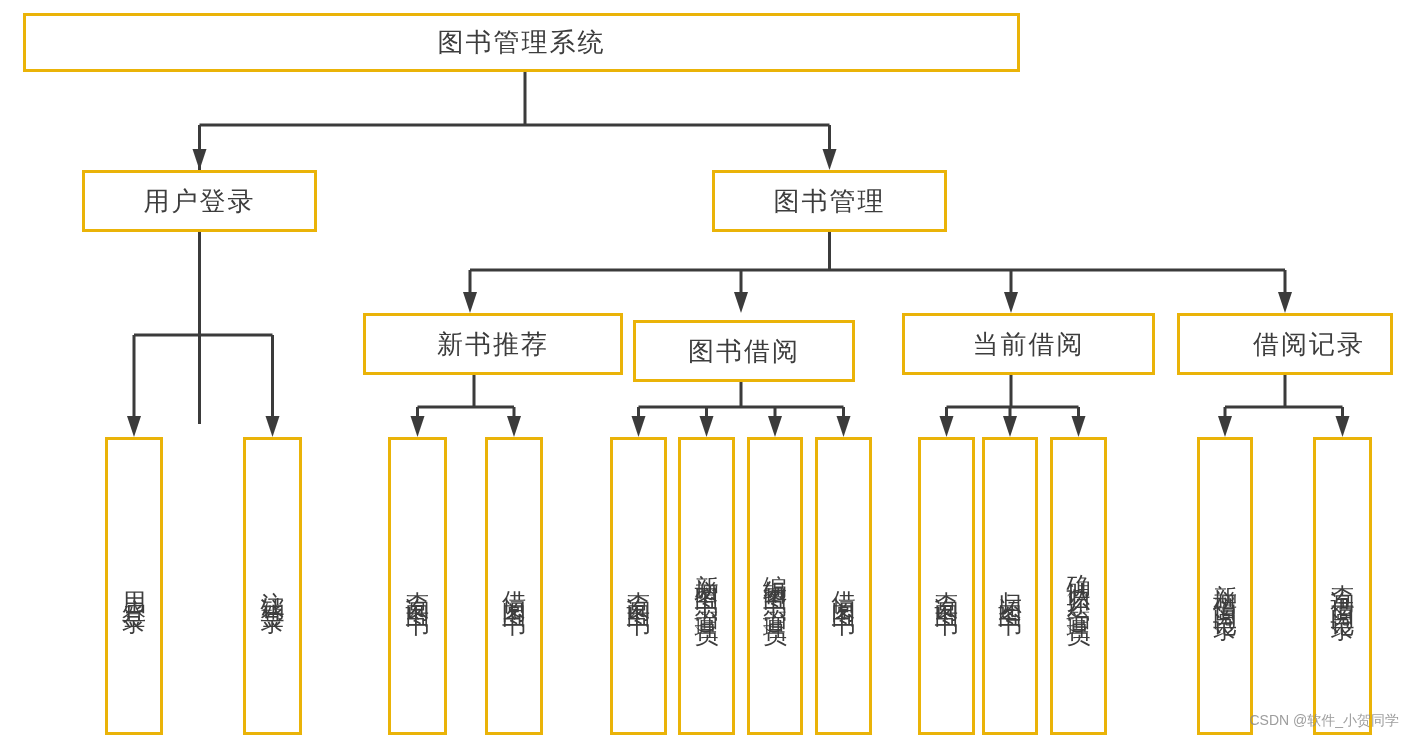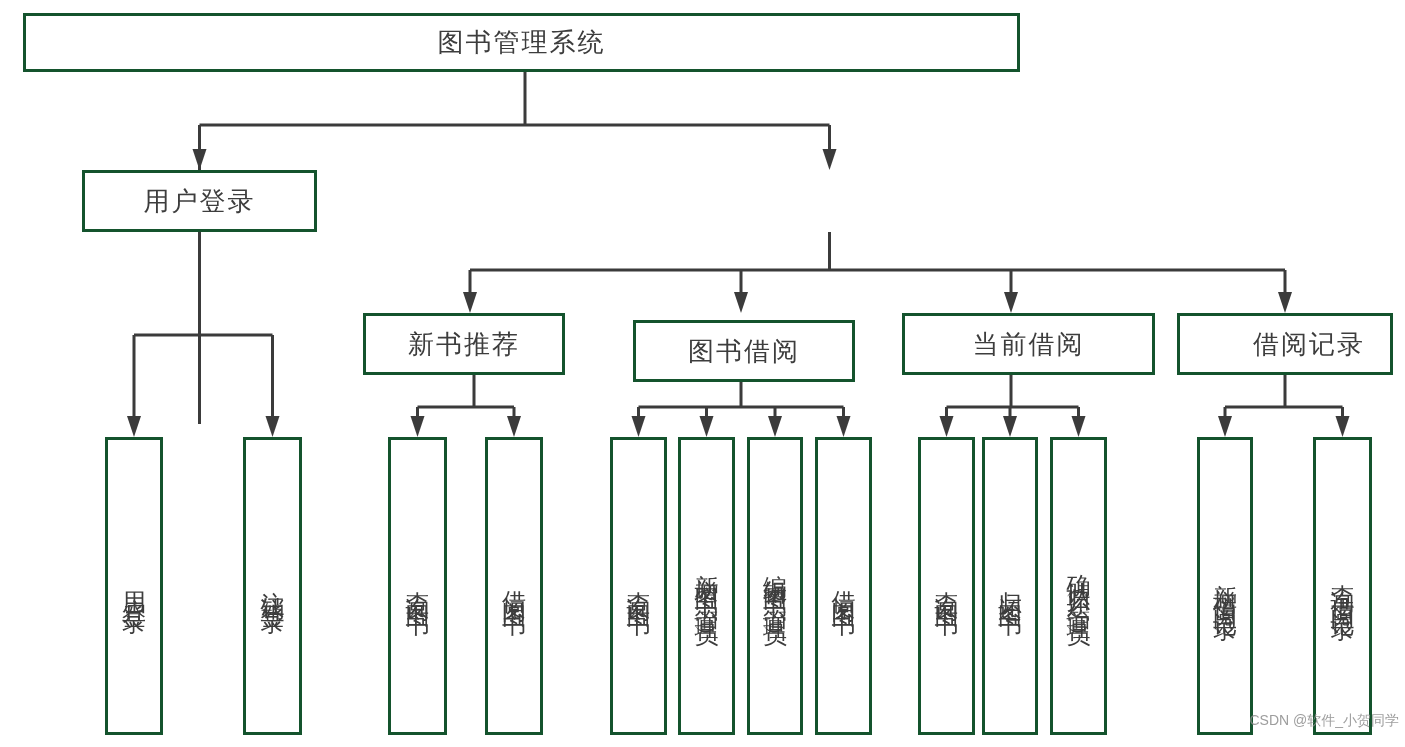--- a/index.html
+++ b/index.html
@@ -17,21 +17,21 @@
   }
   #wires {
     position: absolute;
     left: 0;
     top: 0;
     z-index: 1;
   }
   .box {
     position: absolute;
     box-sizing: border-box;
-    border: 3px solid #14532d;
+    border: 3px solid #eab308;
     background: #ffffff;
     display: flex;
     align-items: center;
     justify-content: center;
     color: #3d3d3d;
     z-index: 2;
   }
   .hbox {
     font-size: 26px;
     letter-spacing: 2px;
@@ -55,21 +55,21 @@
     right: 6px;
     z-index: 5;
     font-size: 14px;
     color: rgba(140, 140, 140, 0.85);
     white-space: nowrap;
   }
   
   #n-root        { left: 23px;   top: 13px;  width: 997px; height: 59px; }
   #n-user-login  { left: 82px;   top: 170px; width: 235px; height: 62px; }
   #n-book-mgmt   { left: 712px;  top: 170px; width: 235px; height: 62px; }
-  #n-new-rec     { left: 363px;  top: 313px; width: 202px; height: 62px; align-items: center; }
+  #n-new-rec     { left: 363px;  top: 313px; width: 260px; height: 62px; align-items: center; }
   #n-book-borrow { left: 633px;  top: 320px; width: 222px; height: 62px; }
   #n-cur-borrow  { left: 902px;  top: 313px; width: 253px; height: 62px; }
   #n-borrow-rec  { left: 1177px; top: 313px; width: 216px; height: 62px; padding-left: 48px; }
   #n-login-leaf  { left: 105px;  width: 58px; }
   #n-logout-leaf { left: 243px;  width: 59px; }
   #n-nr-query    { left: 388px;  width: 59px; }
   #n-nr-borrow   { left: 485px;  width: 58px; }
   #n-bb-query    { left: 610px;  width: 57px; }
   #n-bb-add      { left: 678px;  width: 57px; }
   #n-bb-edit     { left: 747px;  width: 56px; }
@@ -126,20 +126,23 @@
     </g>
   </svg>
 
   <div id="n-root" class="box hbox">
     <span>图书管理系统</span>
   </div>
 
   <div id="n-user-login" class="box hbox">
     <span>用户登录</span>
   </div>
+  <div id="n-book-mgmt" class="box hbox">
+    <span>图书管理</span>
+  </div>
 
   <div id="n-new-rec" class="box hbox">
     <span>新书推荐</span>
   </div>
   <div id="n-book-borrow" class="box hbox">
     <span>图书借阅</span>
   </div>
   <div id="n-cur-borrow" class="box hbox">
     <span>当前借阅</span>
   </div>

